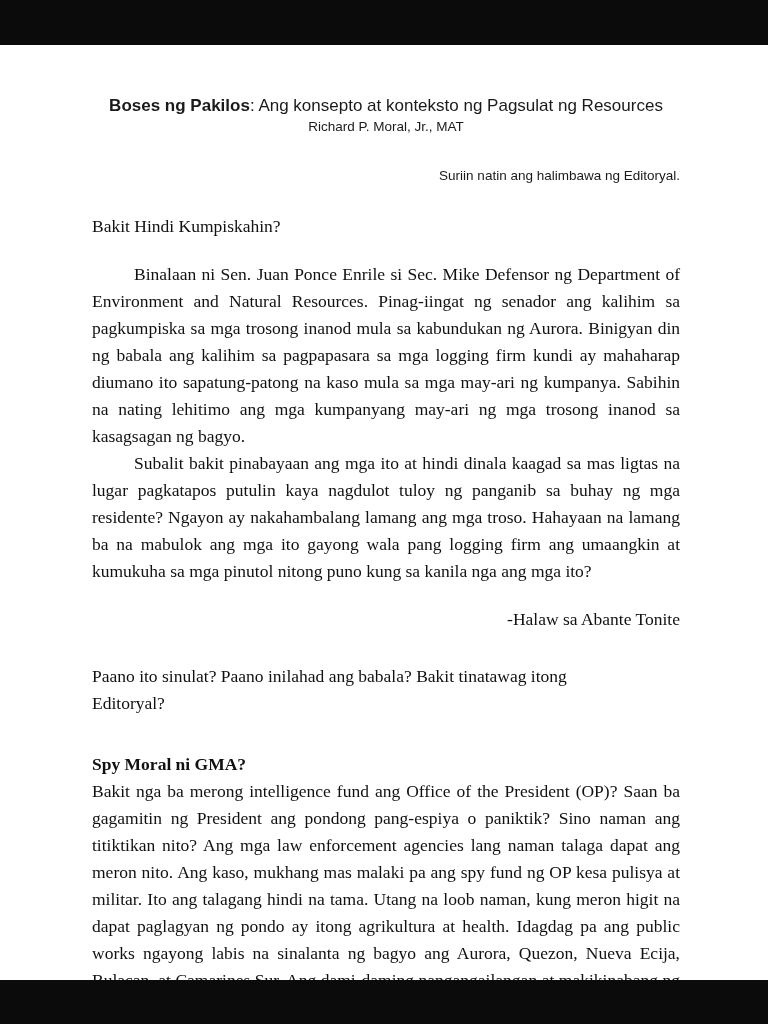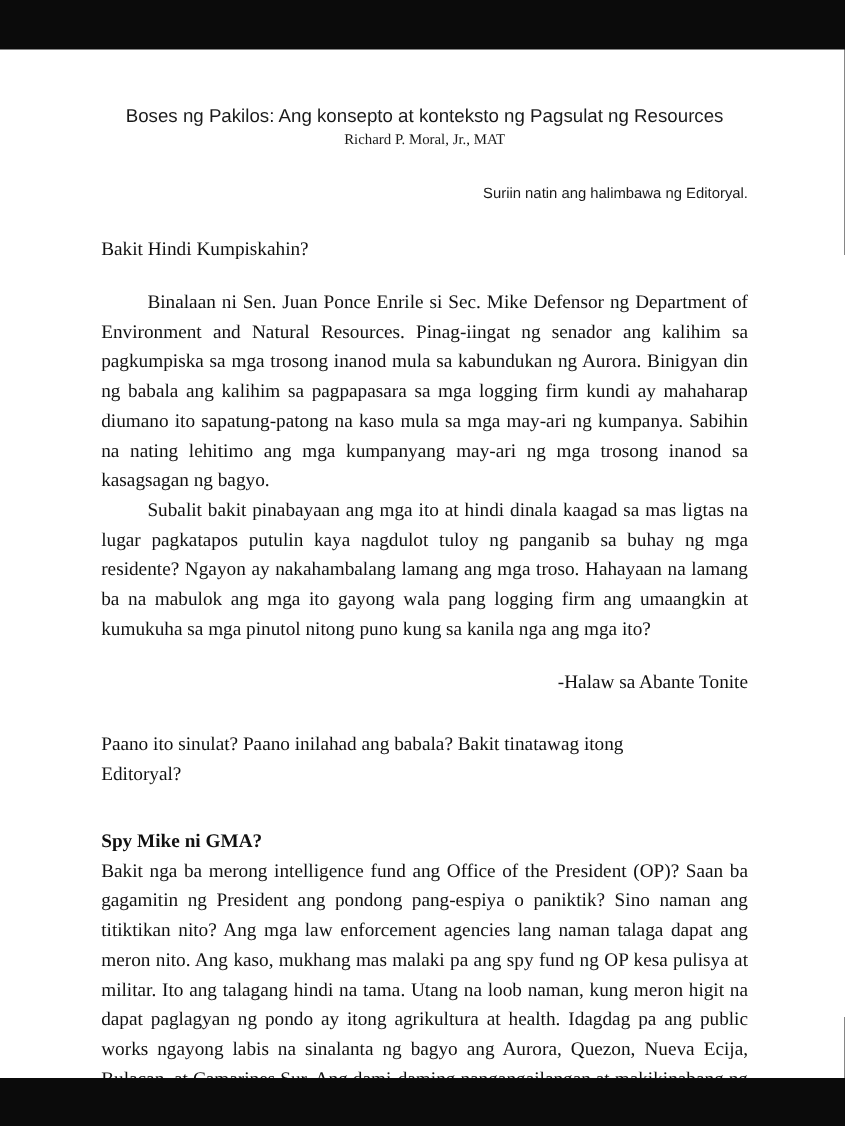--- a/index.html
+++ b/index.html
@@ -34,23 +34,23 @@
     padding: 50px 88px 0 92px;
     color: #111;
   }
   .doc-title {
     font-family: "Liberation Sans", sans-serif;
     font-size: 17px;
     text-align: center;
     color: #1a1a1a;
     line-height: 22px;
   }
-  .doc-title .bold { font-weight: normal; }
+  .doc-title .bold { font-weight: bold; }
   .author {
-    font-family: Liberation Serif, serif;
+    font-family: Liberation Sans, sans-serif;
     font-size: 13.5px;
     text-align: center;
     color: #1a1a1a;
     line-height: 18px;
     margin-top: 1px;
   }
   .intro {
     font-family: "Liberation Sans", sans-serif;
     font-size: 13.5px;
     text-align: right;
@@ -105,21 +105,21 @@
     <div class="serif ed-heading">Bakit Hindi Kumpiskahin?</div>
 
     <p class="serif body-para indent first-para">Binalaan ni Sen. Juan Ponce Enrile si Sec. Mike Defensor ng Department of Environment and Natural Resources. Pinag-iingat ng senador ang kalihim sa pagkumpiska sa mga trosong inanod mula sa kabundukan ng Aurora. Binigyan din ng babala ang kalihim sa pagpapasara sa mga logging firm kundi ay mahaharap diumano ito sapatung-patong na kaso mula sa mga may-ari ng kumpanya. Sabihin na nating lehitimo ang mga kumpanyang may-ari ng mga trosong inanod sa kasagsagan ng bagyo.</p>
 
     <p class="serif body-para indent">Subalit bakit pinabayaan ang mga ito at hindi dinala kaagad sa mas ligtas na lugar pagkatapos putulin kaya nagdulot tuloy ng panganib sa buhay ng mga residente? Ngayon ay nakahambalang lamang ang mga troso. Hahayaan na lamang ba na mabulok ang mga ito gayong wala pang logging firm ang umaangkin at kumukuha sa mga pinutol nitong puno kung sa kanila nga ang mga ito?</p>
 
     <div class="serif attribution attr-1">-Halaw sa Abante Tonite</div>
 
     <p class="serif body-para questions">Paano ito sinulat? Paano inilahad ang babala? Bakit tinatawag itong Editoryal?</p>
 
-    <div class="serif ed-heading bold heading-gap">Spy Mike ni GMA?</div>
+    <div class="serif ed-heading bold heading-gap">Spy Moral ni GMA?</div>
 
     <p class="serif body-para">Bakit nga ba merong intelligence fund ang Office of the President (OP)? Saan ba gagamitin ng President ang pondong pang-espiya o paniktik? Sino naman ang titiktikan nito? Ang mga law enforcement agencies lang naman talaga dapat ang meron nito. Ang kaso, mukhang mas malaki pa ang spy fund ng OP kesa pulisya at militar. Ito ang talagang hindi na tama. Utang na loob naman, kung meron higit na dapat paglagyan ng pondo ay itong agrikultura at health. Idagdag pa ang public works ngayong labis na sinalanta ng bagyo ang Aurora, Quezon, Nueva Ecija, Bulacan, at Camarines Sur. Ang dami-daming nangangailangan at makikinabang ng P650 milyong pondong ito. Burahin ang spy fund ng OP at ilagay sa mas importanteng gastusin at programa ng gobyerno.</p>
 
   </div>
 
   <div class="letterbox bottom"></div>
 
 </div>
 
 </body></html>

